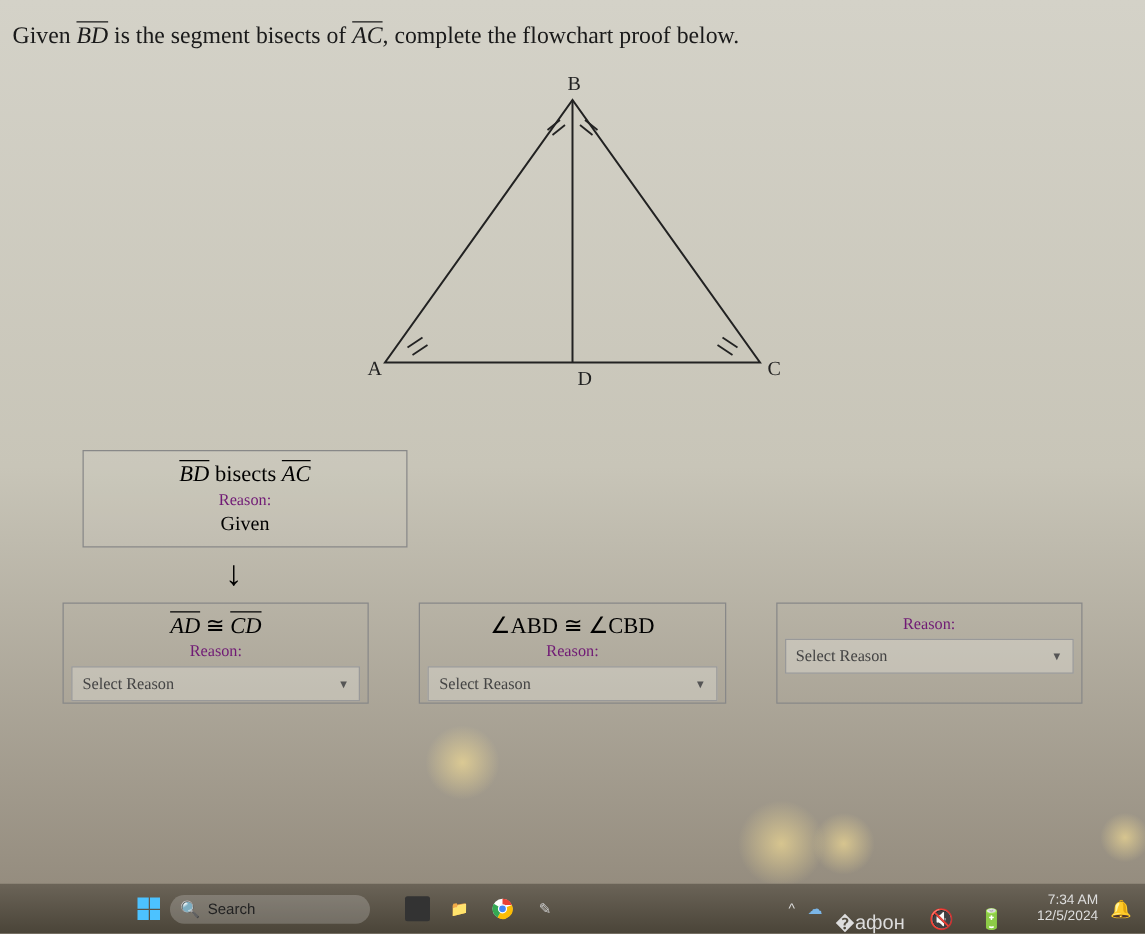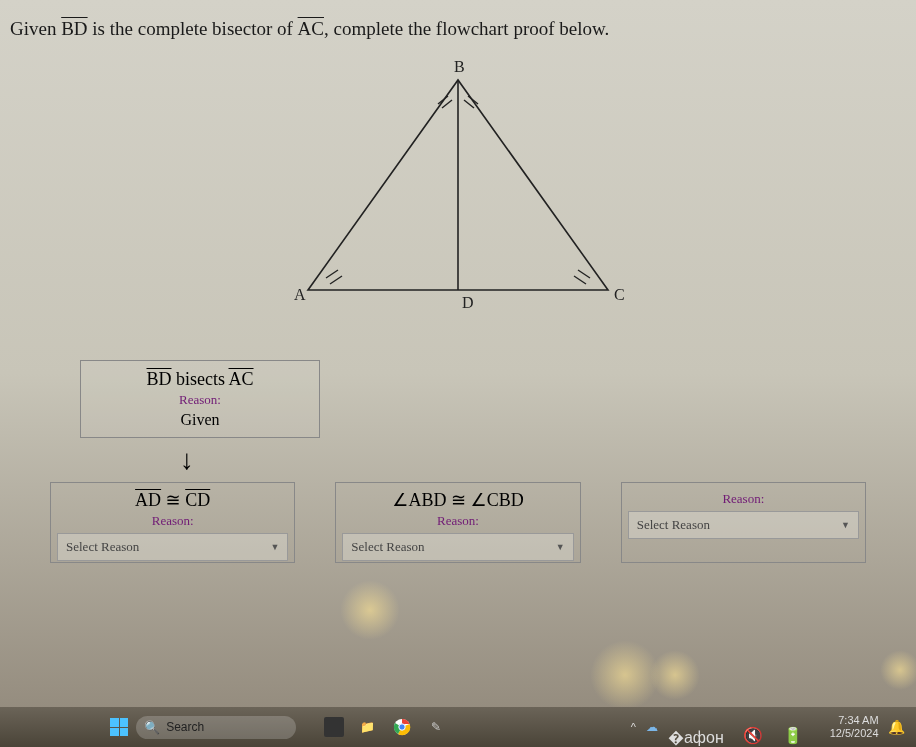--- a/index.html
+++ b/index.html
@@ -14,42 +14,43 @@
   .content {
     padding: 18px 10px 0 10px;
   }
   .problem-text {
     font-size: 19px;
     color: #1a1a1a;
     margin-bottom: 10px;
   }
   .overline {
     text-decoration: overline;
+    font-style: italic;
     font-family: 'Times New Roman', serif;
   }
   .diagram-wrap {
     width: 100%;
     display: flex;
     justify-content: center;
     margin: 8px 0 30px 0;
   }
   svg.triangle { display: block; }
   .proof-area {
     padding: 0 40px;
   }
   .proof-box {
     border: 1px solid #888;
     background: rgba(255,255,255,0.05);
     text-align: center;
     padding: 8px 6px 6px 6px;
     display: inline-block;
   }
   .given-box {
-    width: 240px;
-    margin-left: 30px;
+    width: 260px;
+    margin-left: 16px;
   }
   .statement {
     font-size: 18px;
     font-family: 'Times New Roman', serif;
     margin-bottom: 2px;
   }
   .reason-label {
     font-size: 13px;
     color: #701a75;
     margin: 2px 0;
@@ -128,21 +129,21 @@
     border-radius: 50%;
     background: radial-gradient(circle, rgba(255,230,150,0.6) 0%, rgba(255,200,100,0) 70%);
     pointer-events: none;
   }
 </style>
 </head>
 <body>
 
 <div class="content">
   <p class="problem-text">
-    <span>Given </span><span class="overline">BD</span><span> is the complete bisector of </span><span class="overline">AC</span><span>, complete the flowchart proof below.</span>
+    <span>Given </span><span class="overline">BD</span><span> is the segment bisects of </span><span class="overline">AC</span><span>, complete the flowchart proof below.</span>
   </p>
 
   <div class="diagram-wrap">
     <svg class="triangle" width="420" height="280" viewBox="0 0 420 280">
       <polygon points="60,240 360,240 210,30" fill="none" stroke="#222" stroke-width="1.6"></polygon>
       <line x1="210" y1="30" x2="210" y2="240" stroke="#222" stroke-width="1.6"></line>
 
       <line x1="190" y1="54" x2="200" y2="46" stroke="#222" stroke-width="1.4"></line>
       <line x1="194" y1="58" x2="204" y2="50" stroke="#222" stroke-width="1.4"></line>
 

